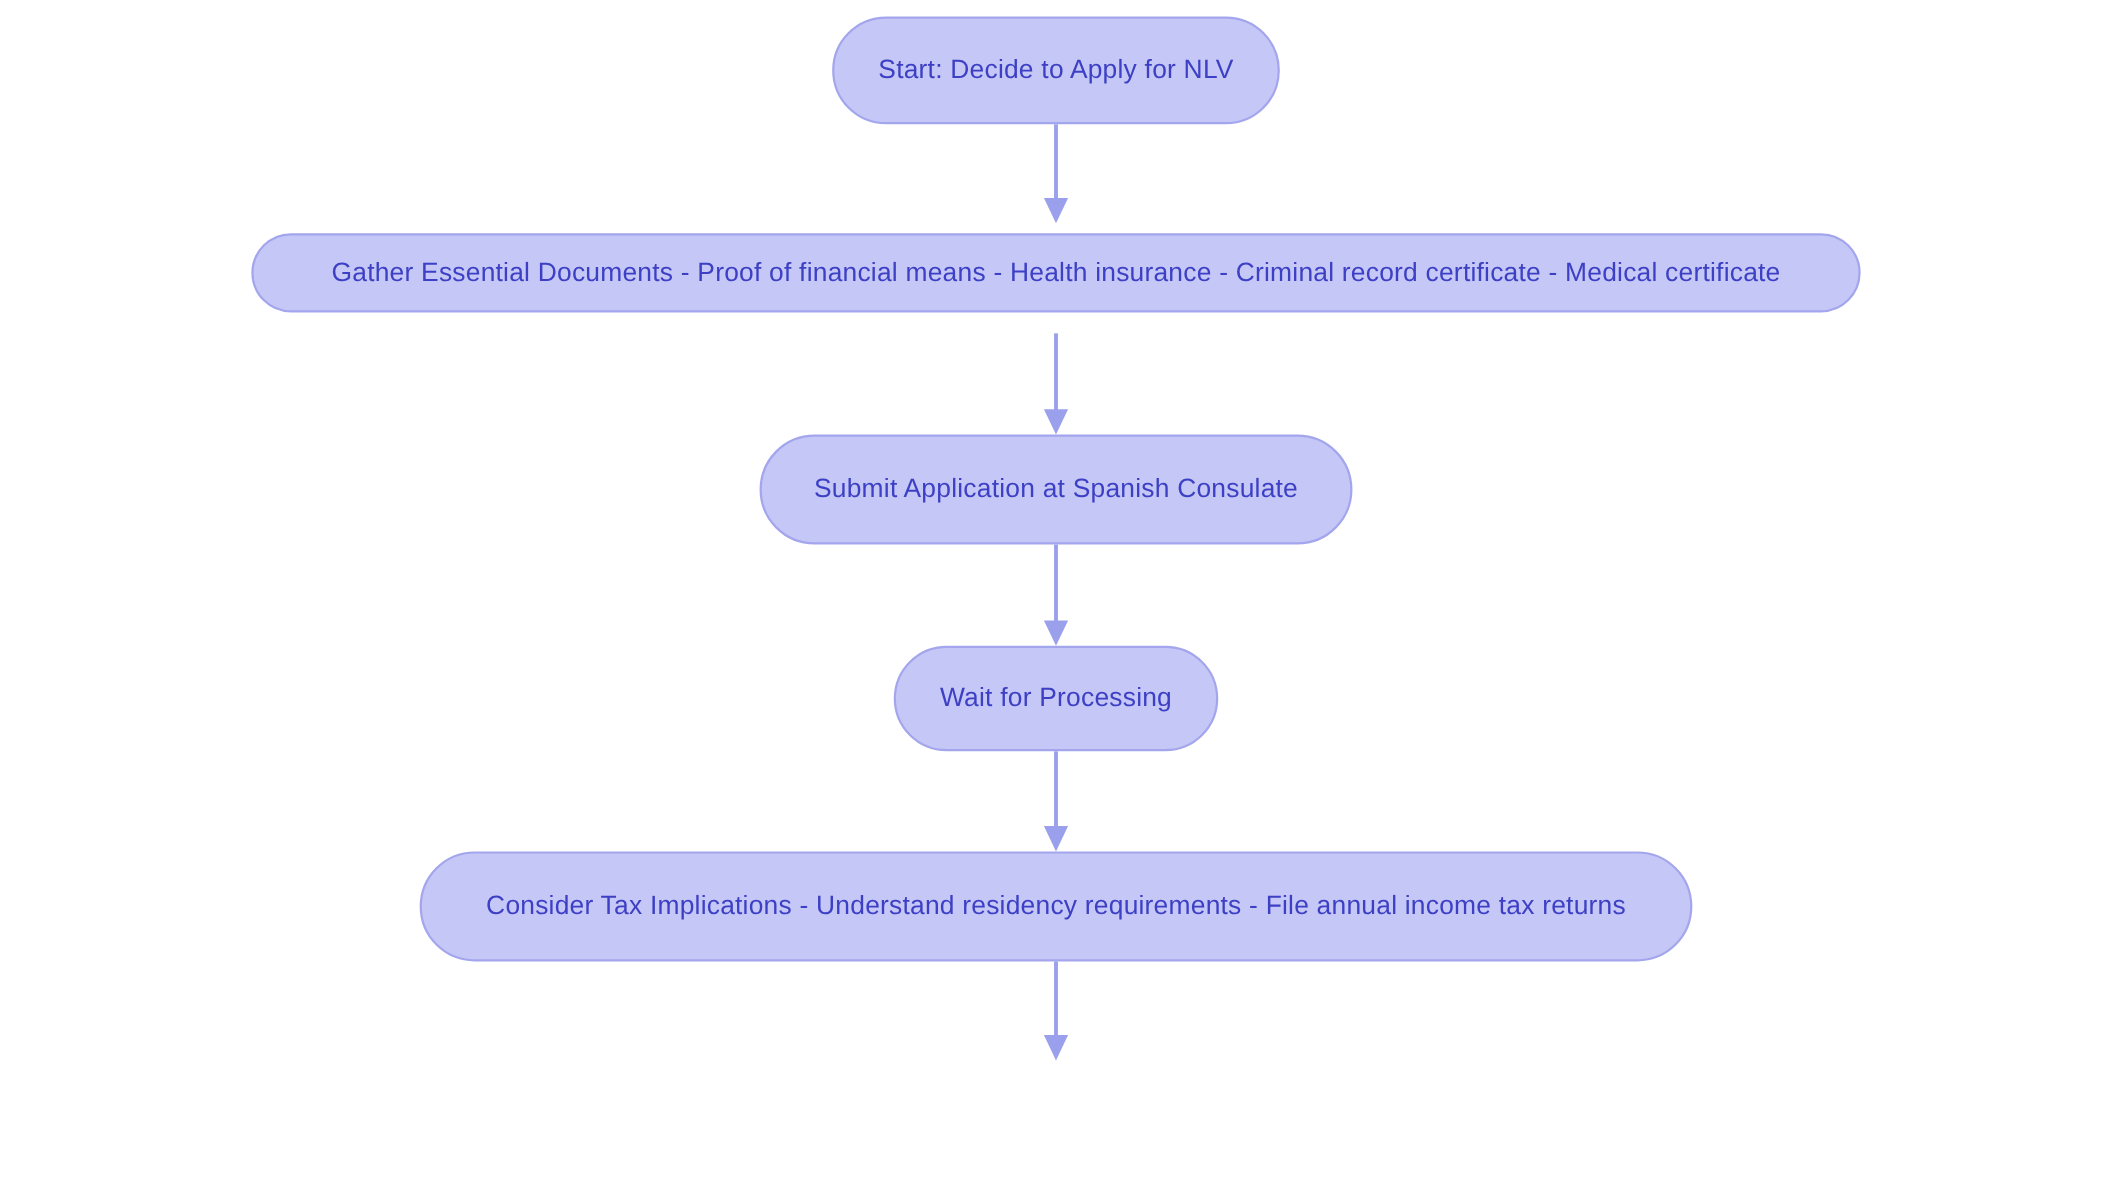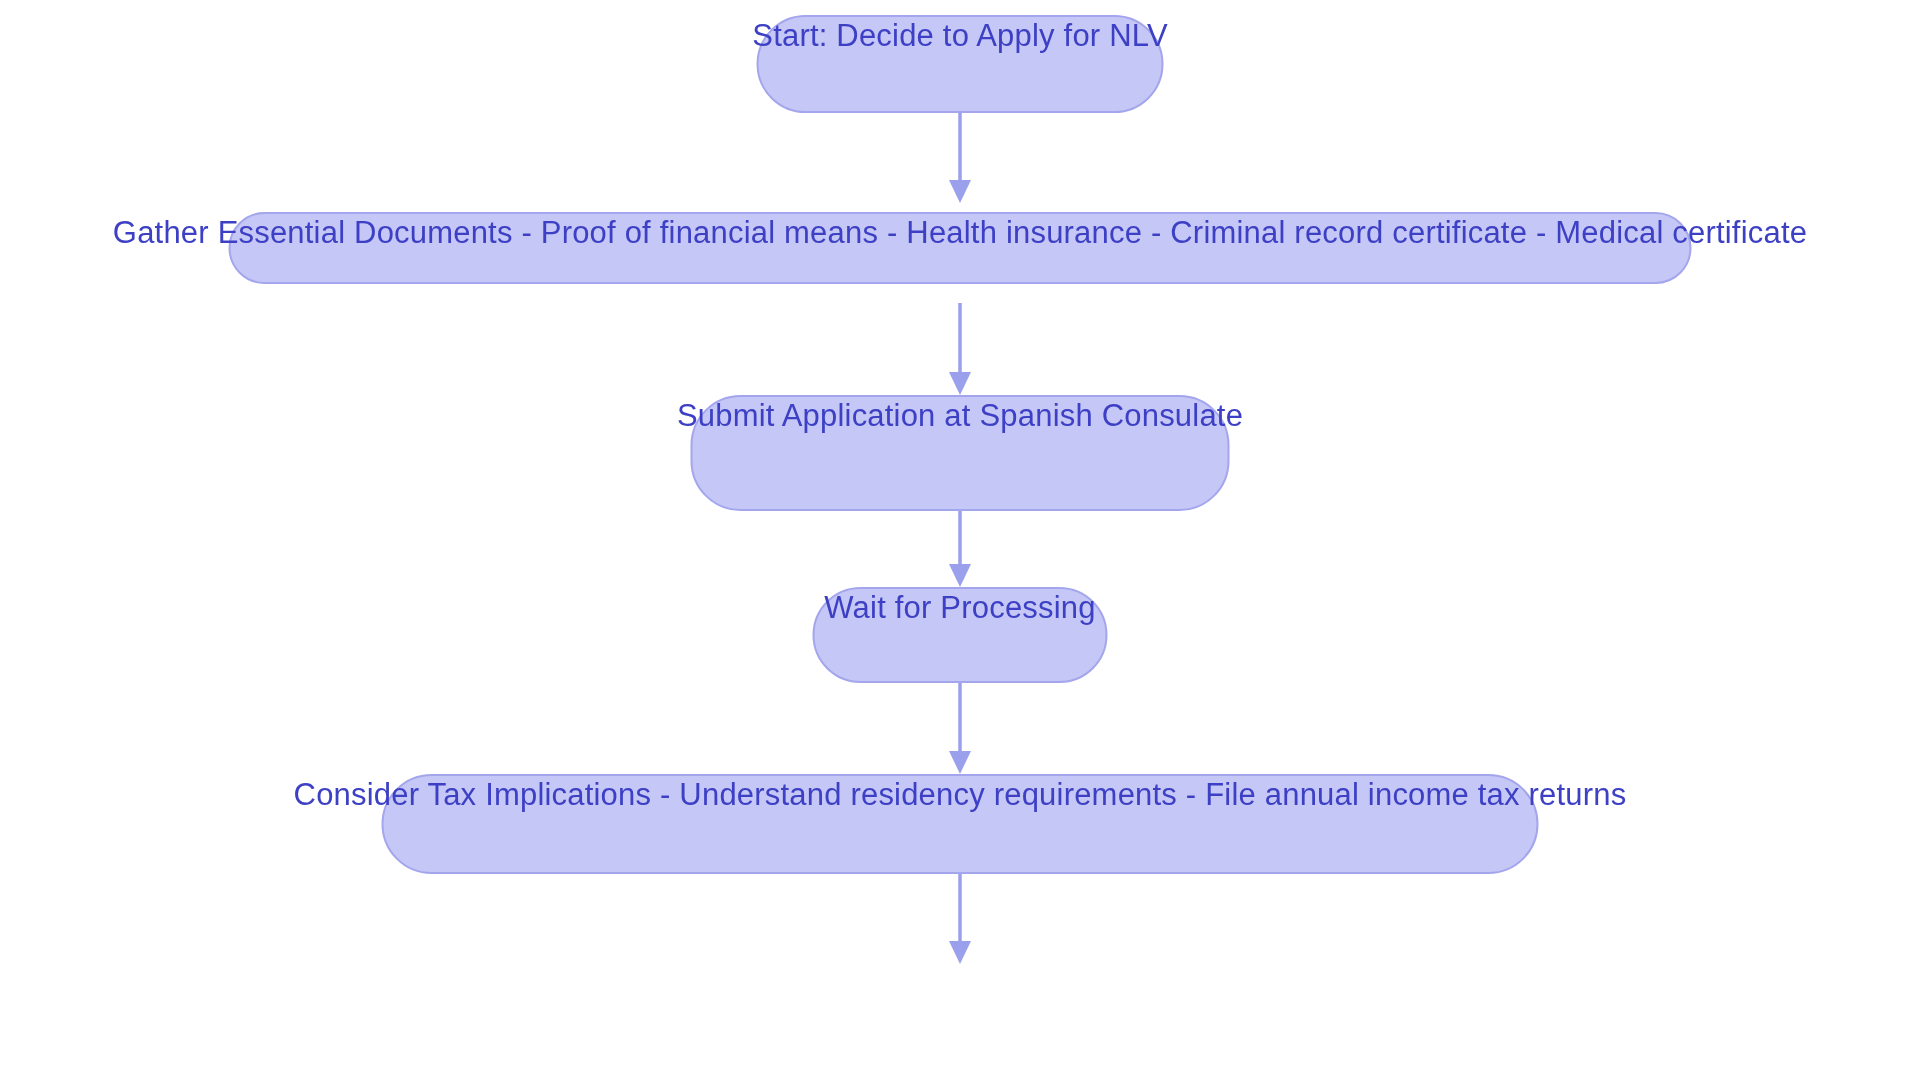--- a/index.html
+++ b/index.html
@@ -14,34 +14,35 @@
     background: var(--background, #ffffff);
     overflow: hidden;
     font-family: "Liberation Sans", "DejaVu Sans", sans-serif;
   }
   .node {
     position: absolute;
     left: 50%;
     transform: translateX(-50%);
     box-sizing: border-box;
     display: flex;
+    align-items: center;
     justify-content: center;
     text-align: center;
     background: var(--node-fill, #c5c7f6);
     border: 2px solid var(--node-border, #a3a6ec);
     color: var(--node-text, #3d40c4);
-    font-size: 31px;
+    font-size: 24px;
     letter-spacing: 0.2px;
     line-height: 1.25;
     padding: 0 30px;
     white-space: nowrap;
   }
   .node-start   { top: 15px;  width: 407px;  height: 98px;  border-radius: 49px; }
   .node-gather  { top: 212px; width: 1463px; height: 72px; border-radius: 51px; }
-  .node-submit  { top: 395px; width: 539px;  height: 116px; border-radius: 50px; }
+  .node-submit  { top: 395px; width: 539px;  height: 100px; border-radius: 50px; }
   .node-wait    { top: 587px; width: 295px;  height: 96px;  border-radius: 48px; }
   .node-tax     { top: 774px; width: 1157px; height: 100px; border-radius: 50px; }
   .node-end     { top: 964px; width: 116px;  height: 100px; border-radius: 50%; }
   .edges-layer {
     position: absolute;
     top: 0; left: 0;
     width: 1920px;
     height: 1083px;
     pointer-events: none;
   }

